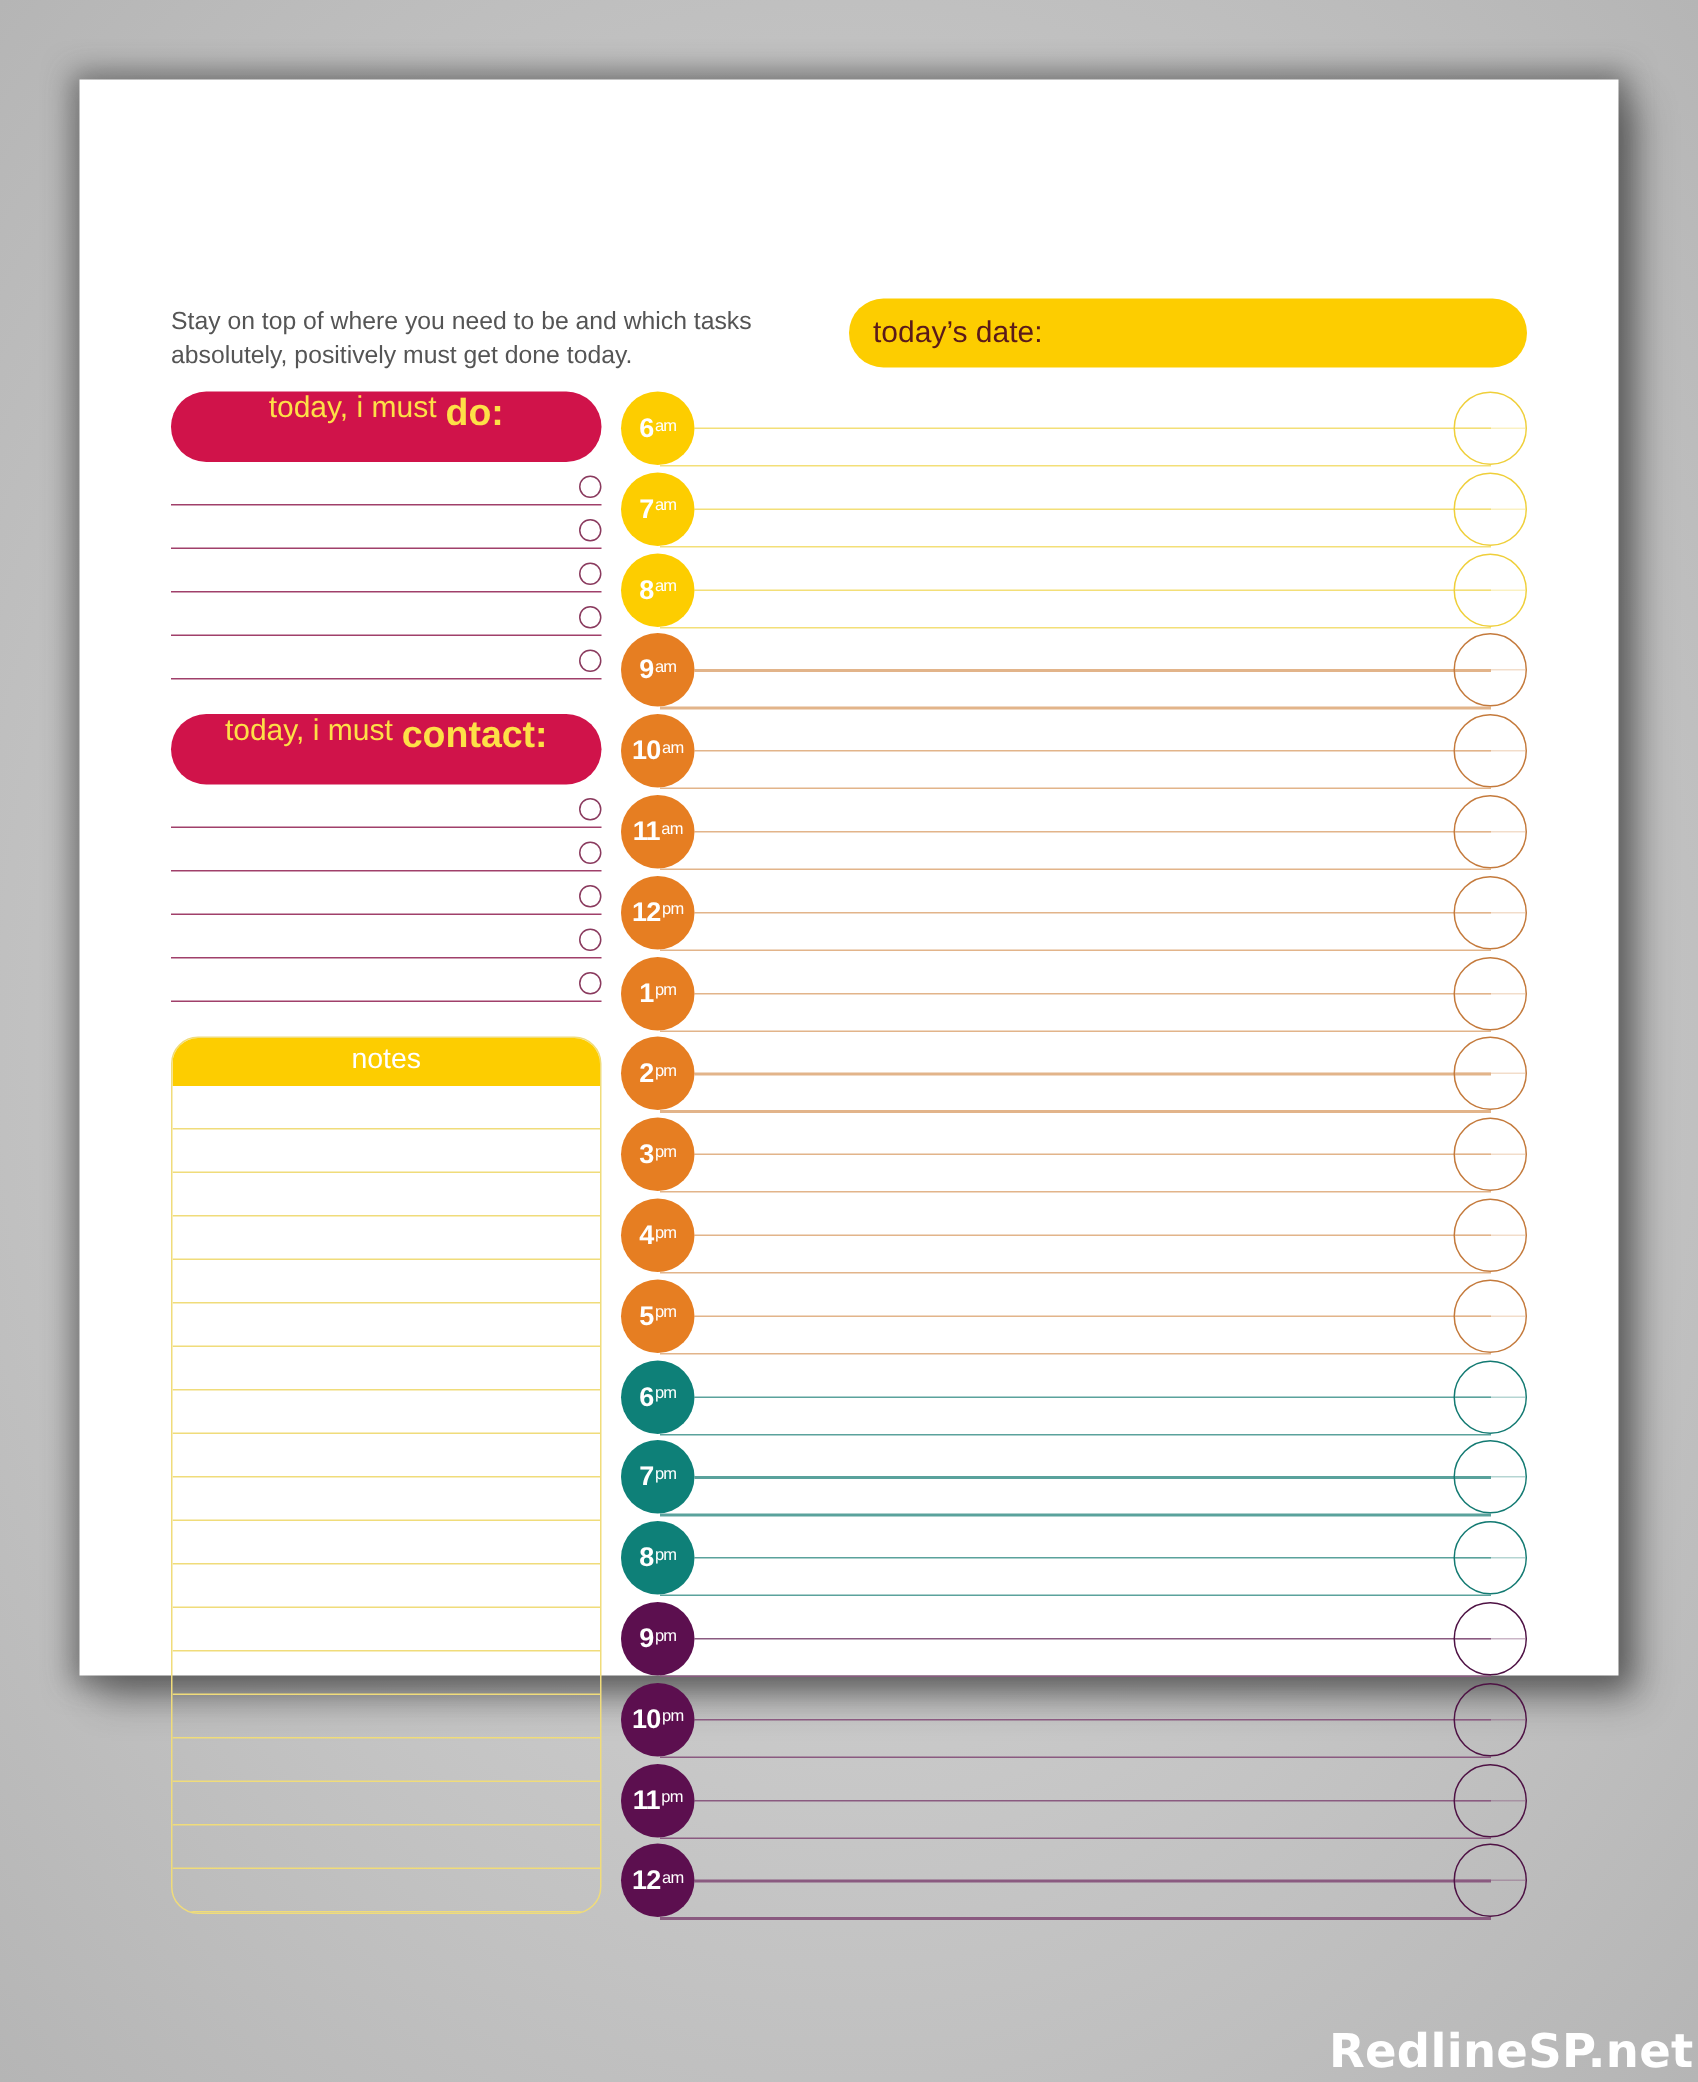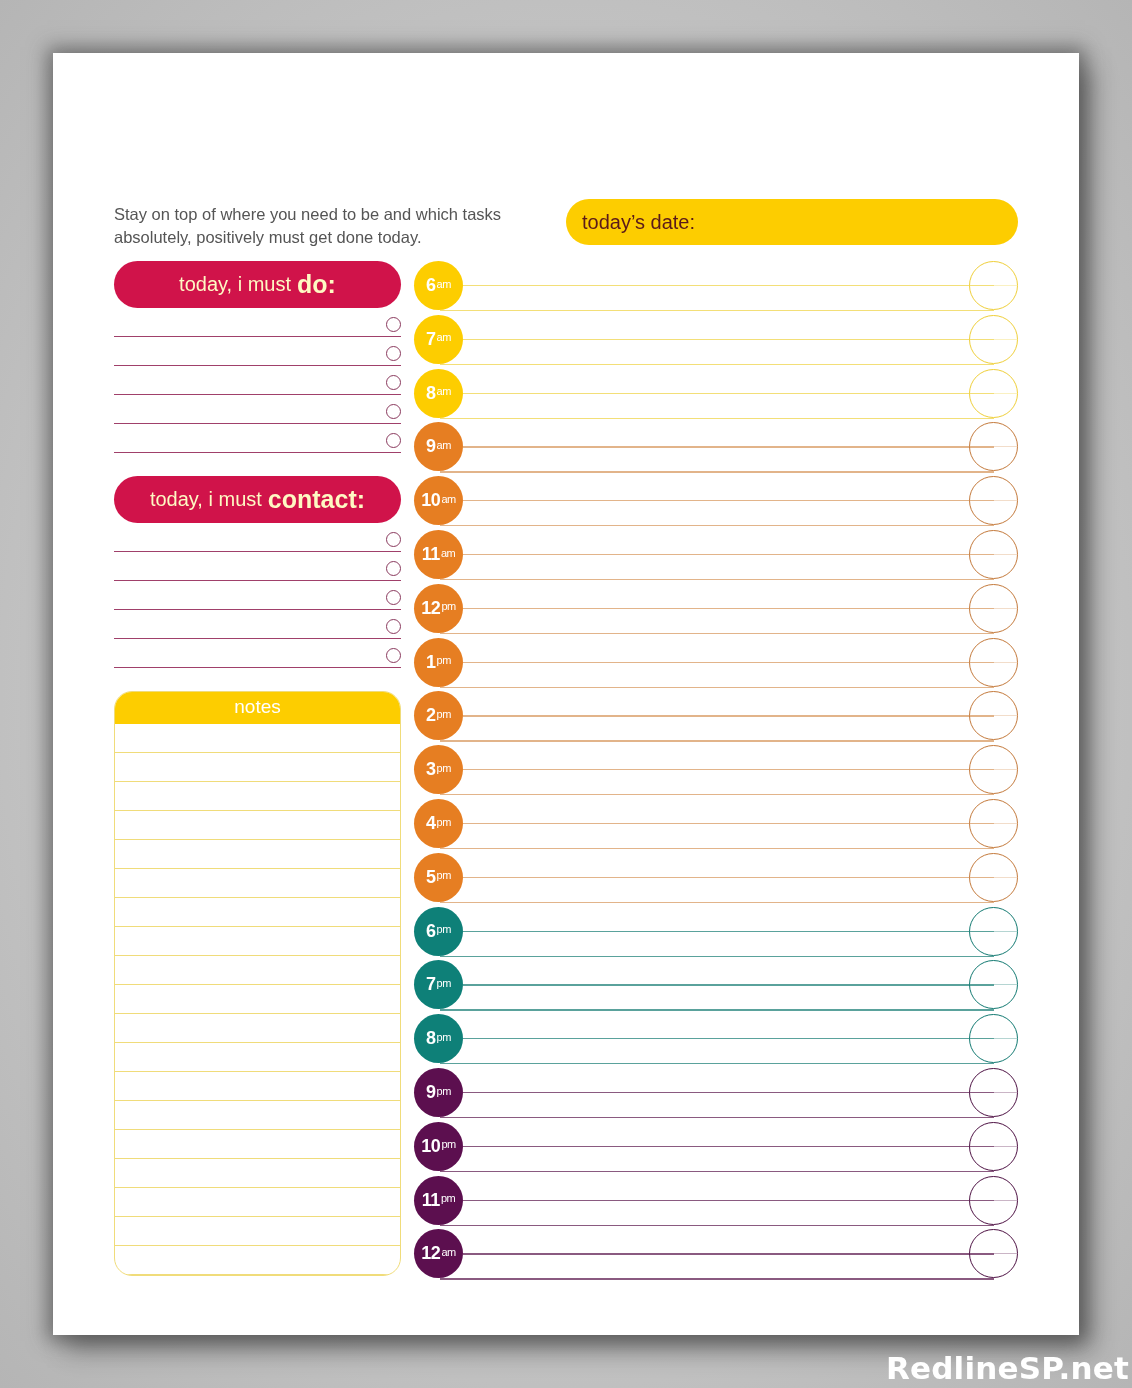--- a/index.html
+++ b/index.html
@@ -3,38 +3,38 @@
 <meta charset="utf-8">
 <style>
   * { box-sizing: border-box; margin: 0; padding: 0; }
   html, body { width: 1132px; height: 1388px; overflow: hidden; }
   body {
     position: relative;
     background: radial-gradient(ellipse at 50% 50%, #d9d9d9 0%, #c4c4c4 60%, #b5b5b5 100%);
     font-family: "Liberation Sans", "DejaVu Sans", sans-serif;
   }
   .page {
-    position: absolute; left: 53px; top: 53px; width: 1026px; height: 1282px;
+    position: absolute; left: 53px; top: 53px; width: 1026px; height: 1064px;
     background: #ffffff;
     box-shadow: 0 0 18px 6px rgba(60,60,60,0.55), 12px 14px 24px rgba(40,40,40,0.45);
   }
   .intro {
     position: absolute; left: 61px; top: 150px; width: 420px;
     font-size: 16.5px; line-height: 23px; color: #555555;
   }
   .date-bar {
     position: absolute; left: 513px; top: 146px; width: 452px; height: 46px;
     background: #fdcd00; border-radius: 23px;
     padding-left: 16px; display: flex; align-items: center;
     font-size: 20px; color: #5a1a1a;
   }
   .pill {
     position: absolute; left: 61px; width: 287px; height: 47px;
-    background: #d0134a; border-radius: 24px; color: #fef9c3;
-    display: flex; align-items: center; justify-content: center;
+    background: #d0134a; border-radius: 24px; color: #fde047;
+    display: flex; align-items: flex-start; justify-content: center;
     font-size: 20px;
   }
   .pill b { font-size: 25px; font-weight: bold; margin-left: 6px; }
   .task-list { position: absolute; left: 61px; width: 287px; }
   .task-row {
     position: relative; height: 29px; border-bottom: 1.5px solid #a0406a;
   }
   .task-check {
     position: absolute; right: 0; top: -6px; width: 15px; height: 15px;
     border: 1.3px solid #8a3a5e; border-radius: 50%; background: #fff;

